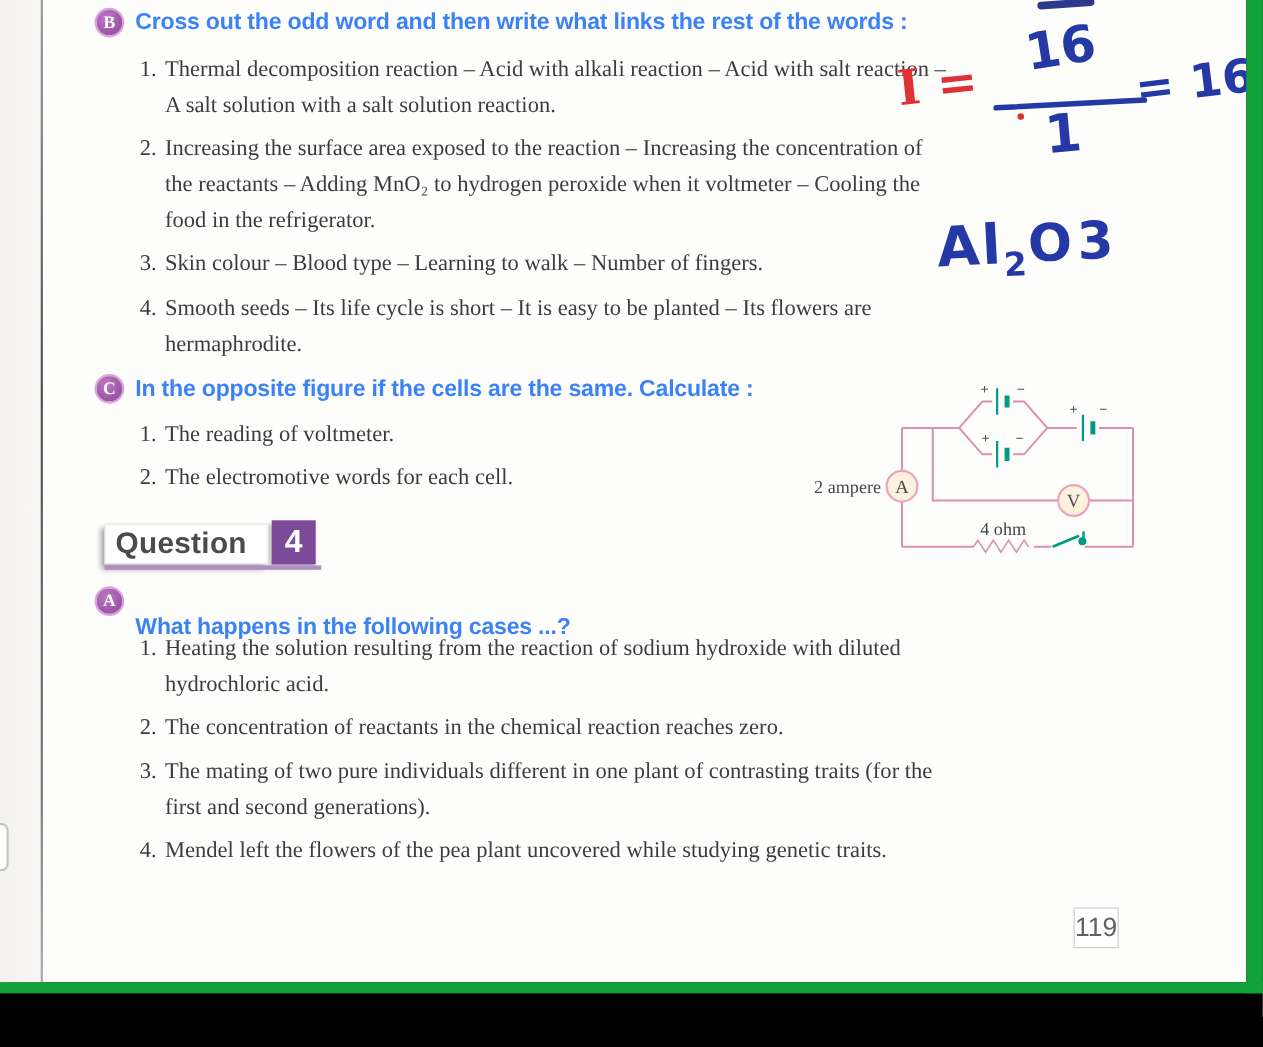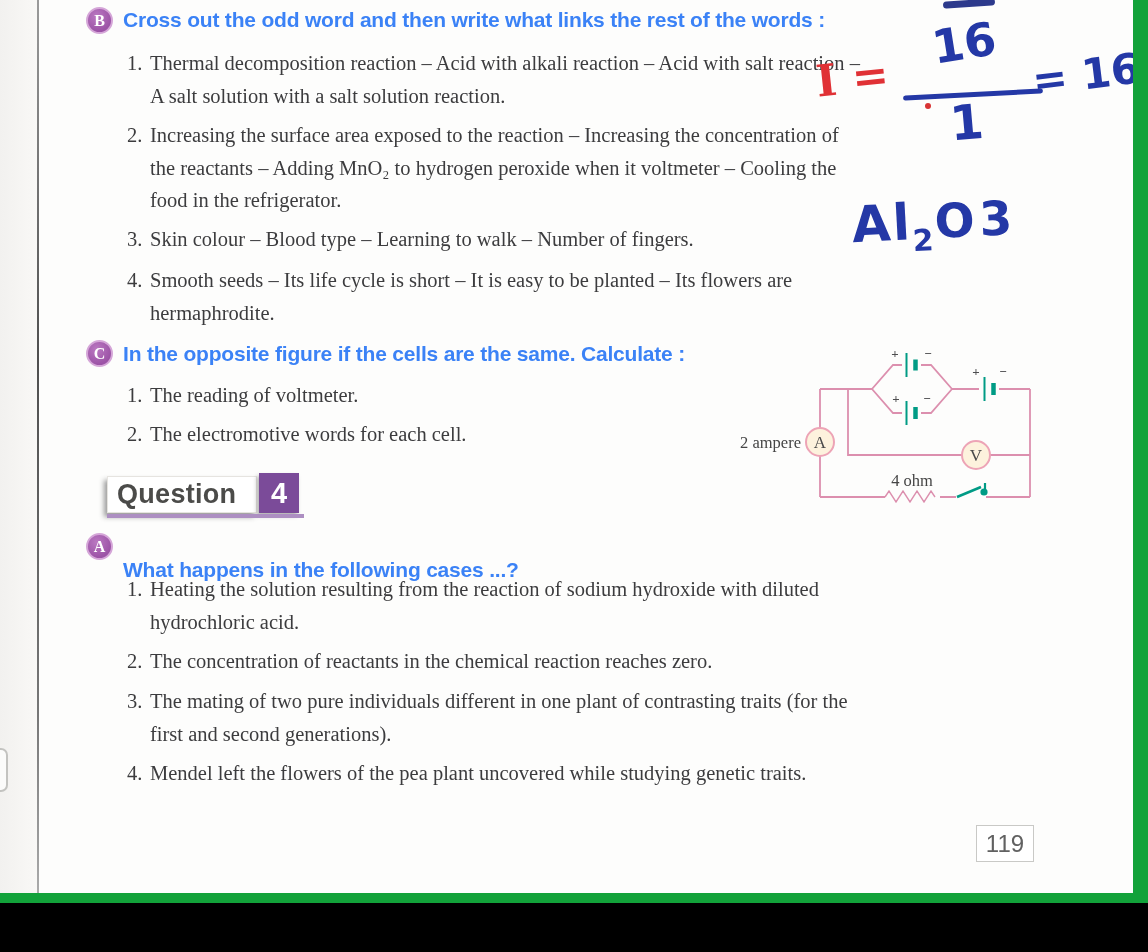--- a/index.html
+++ b/index.html
@@ -25,38 +25,38 @@
            justify-content:center; font-family:"Liberation Serif",serif;
            font-weight:bold; font-size:16px; }
   .heading { position:absolute; left:123px; font-family:"Liberation Sans",sans-serif;
              font-weight:bold; font-size:21px; color:#3b82f6; letter-spacing:-0.2px; }
 
   .item { position:absolute; left:127px; display:flex; color:#3c3c3e;
           font-size:20.5px; }
   .item .num { width:23px; flex:none; line-height:32.5px; }
   .item .lines div { line-height:32.5px; white-space:nowrap; }
 
-  .q-header { position:absolute; left:95px; top:473px; width:197px; height:46px;margin-left:12px; }
+  .q-header { position:absolute; left:95px; top:473px; width:197px; height:46px; }
   .q-box { position:absolute; left:0; top:3px; width:150px; height:37px;
            background:#fff; border:1px solid #e6e4e0;
            box-shadow:-3px 4px 5px rgba(40,40,40,.45);
            display:flex; align-items:center; padding-left:9px;
            font-family:"Liberation Sans",sans-serif; font-weight:bold;
            font-size:27px; color:#4b4b49; letter-spacing:0.3px; }
   .q-num { position:absolute; left:152px; top:0; width:40px; height:40px;
            background:#7b4b99; color:#fff; display:flex; align-items:center;
            justify-content:center; font-family:"Liberation Sans",sans-serif;
            font-weight:bold; font-size:29px;
            box-shadow:-2px 3px 4px rgba(40,40,40,.35); }
   .q-underline { position:absolute; left:0; top:41px; width:197px; height:3.5px;
            background:#ad8fc2; }
 
   .circuit { position:absolute; left:735px; top:345px; }
 
-  .pagenum { position:absolute; left:976px; top:825px; width:58px; height:37px;
+  .pagenum { position:absolute; left:976px; top:825px; width:41px; height:37px;
              background:#fff; border:1.5px solid #c9c9c6; border-radius:0;
              display:flex; align-items:center; justify-content:center;
              font-family:"Liberation Sans",sans-serif; font-size:24px; color:#616161; }
 
   
   .hw { position:absolute; font-family:"DejaVu Sans",sans-serif; }
   .hw-topmark { left:943px; top:0; width:52px; height:7px; background:#2d3a8c;
                 border-radius:4px; transform:rotate(-4deg); }
   .hw-red-lhs { left:816px; top:52px; font-family:"DejaVu Serif",serif; font-weight:bold;
                 font-size:44px; color:#e03135; transform:rotate(-6deg); }

